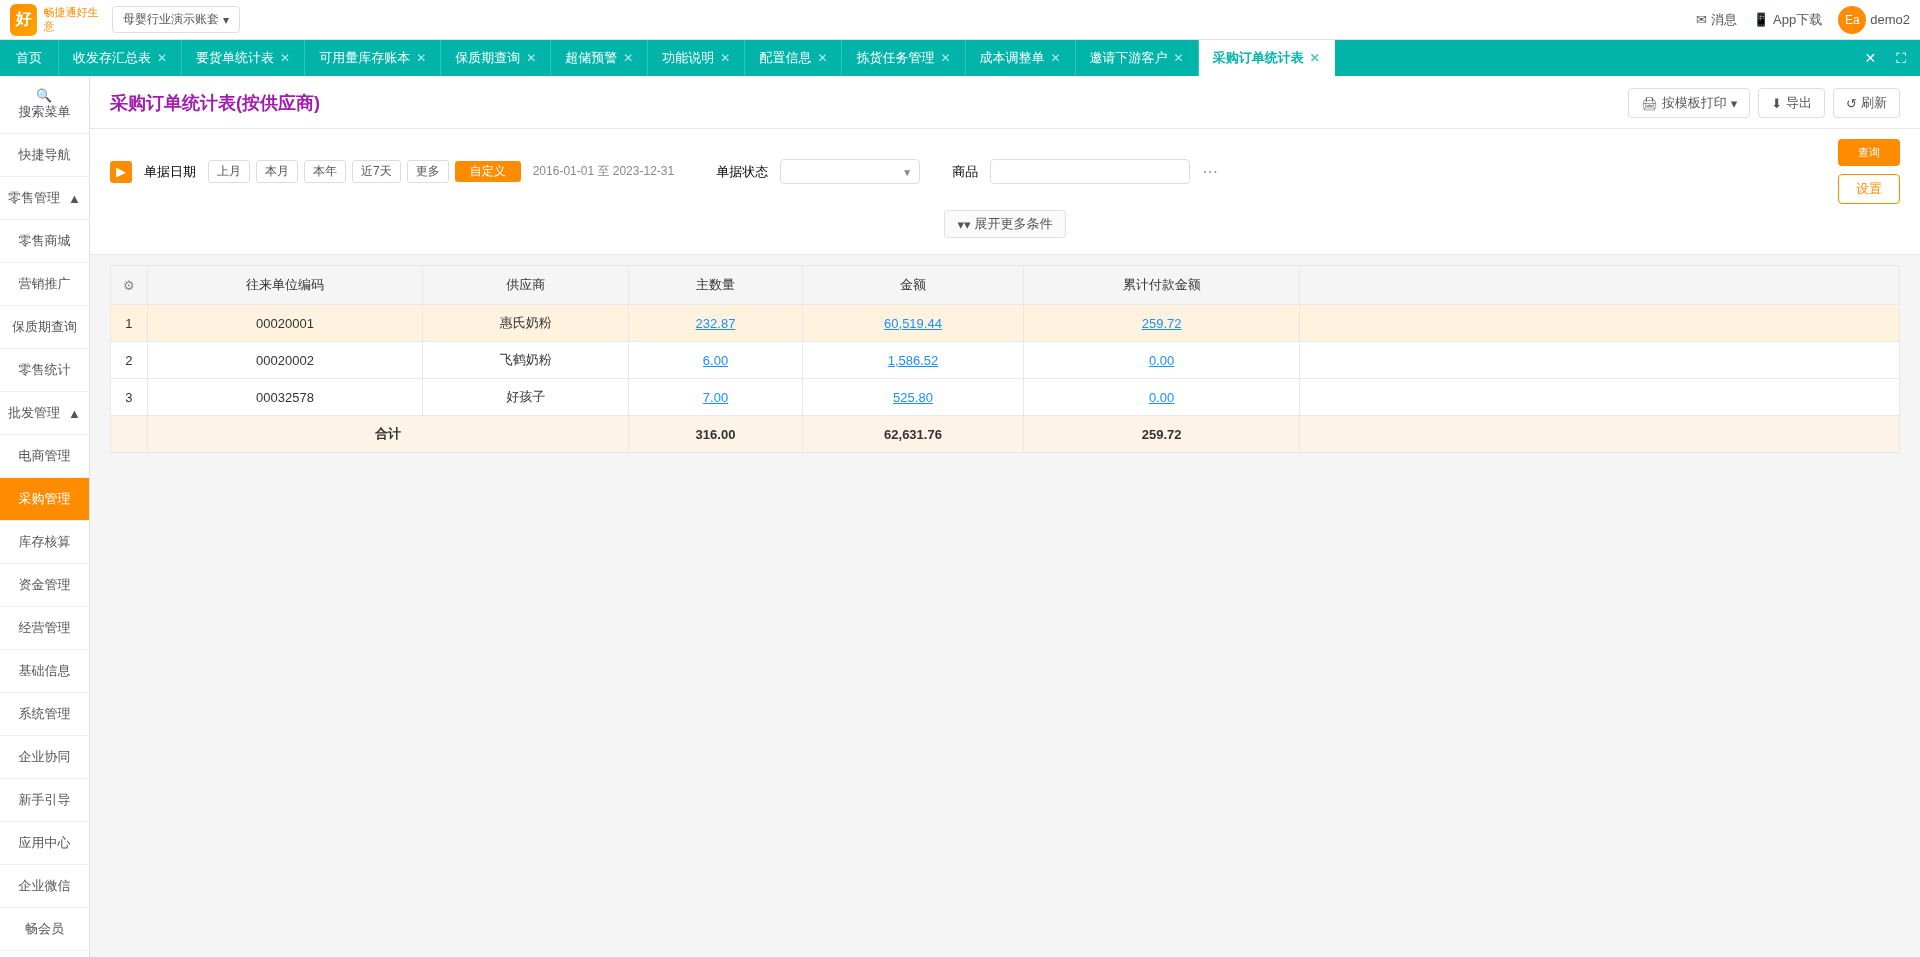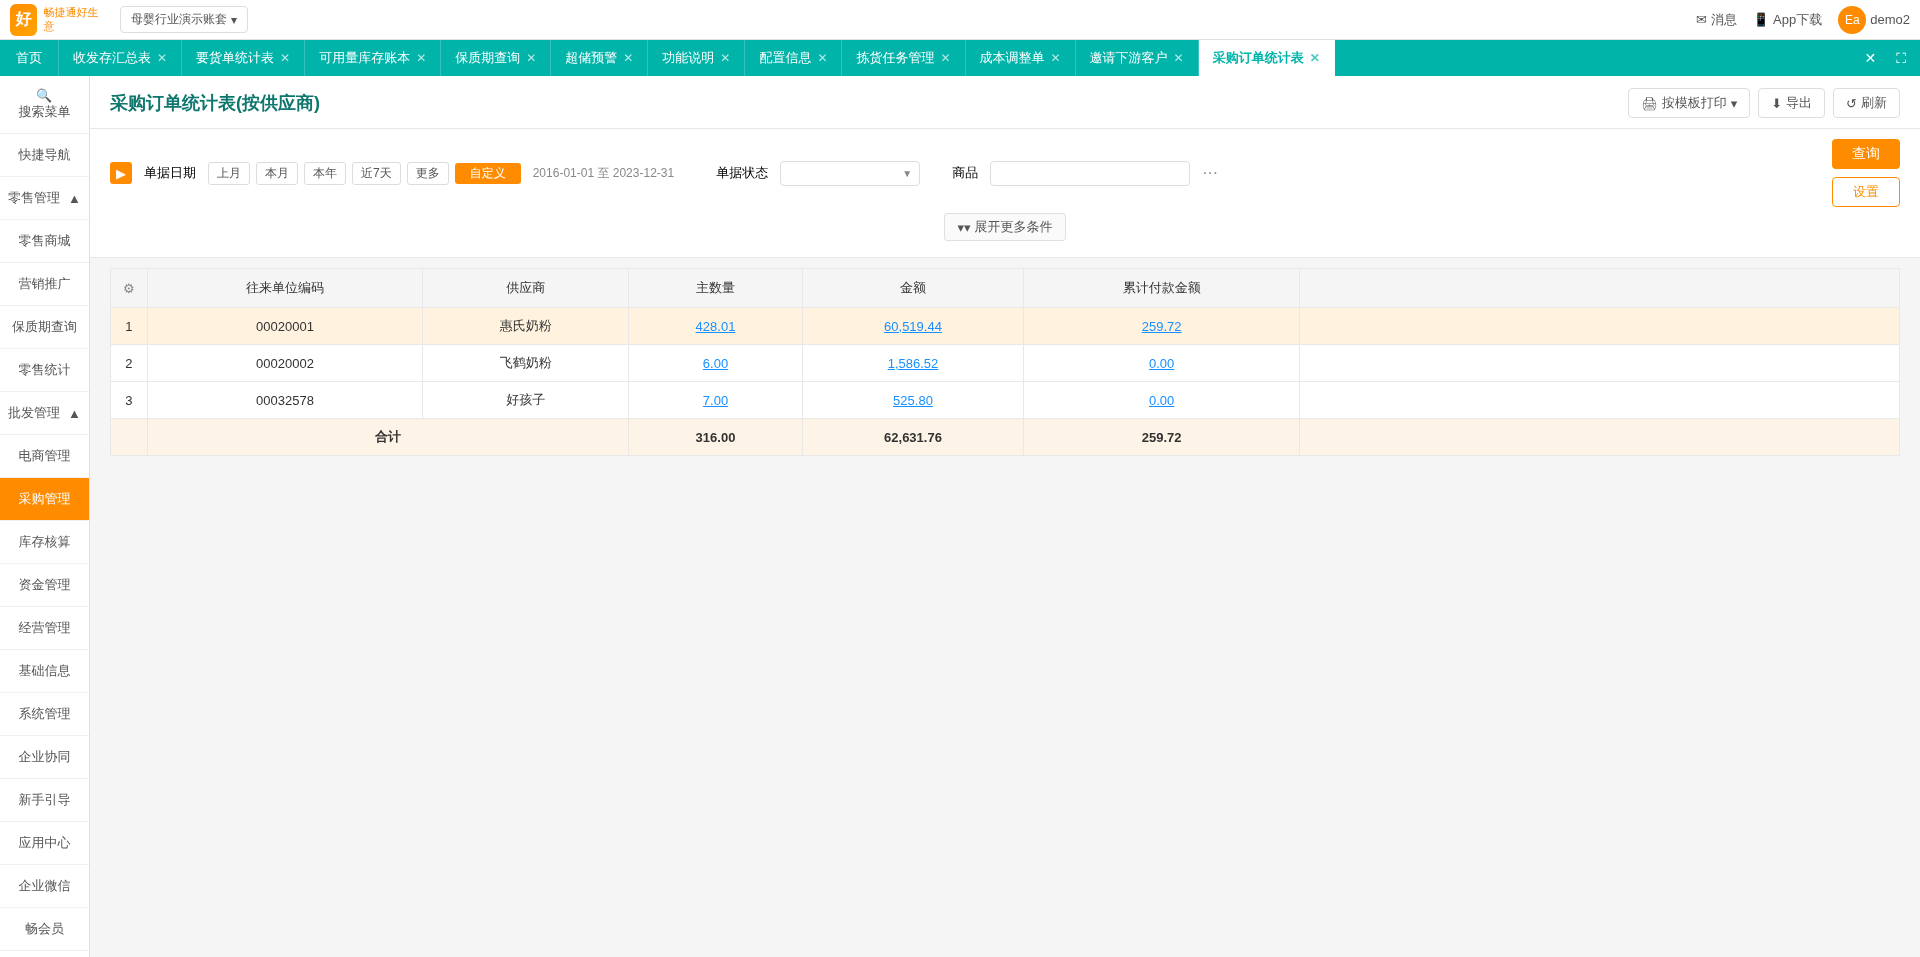--- a/index.html
+++ b/index.html
@@ -3,21 +3,21 @@
   <meta charset="utf-8">
   <style>
     * { box-sizing: border-box; margin: 0; padding: 0; }
     body { font-family: 'Microsoft YaHei', Arial, sans-serif; font-size: 13px; color: #333; background: #f0f0f0; display: flex; flex-direction: column; height: 957px; overflow: hidden; }
 
     
     .top-bar { height: 40px; background: #fff; display: flex; align-items: center; padding: 0 10px; border-bottom: 1px solid #e0e0e0; flex-shrink: 0; }
     .logo { display: flex; align-items: center; gap: 6px; width: 90px; }
     .logo-icon { width: 32px; height: 32px; background: linear-gradient(135deg, #ff8c00, #ffa500); border-radius: 6px; display: flex; align-items: center; justify-content: center; color: white; font-size: 16px; font-weight: bold; }
     .logo-text { font-size: 11px; color: #ff8c00; line-height: 1.2; }
-    .workspace-selector { display: flex; align-items: center; gap: 4px; padding: 4px 10px; border: 1px solid #ddd; border-radius: 4px; cursor: pointer; color: #555; font-size: 12px; margin-left: 20px; }
+    .workspace-selector { display: flex; align-items: center; gap: 4px; padding: 4px 10px; border: 1px solid #ddd; border-radius: 4px; cursor: pointer; color: #555; font-size: 12px; margin-left: 12px; }
     .top-right { margin-left: auto; display: flex; align-items: center; gap: 16px; }
     .top-right-item { display: flex; align-items: center; gap: 4px; color: #555; font-size: 13px; cursor: pointer; }
     .avatar { width: 28px; height: 28px; border-radius: 50%; background: #ff8c00; display: flex; align-items: center; justify-content: center; color: white; font-size: 12px; }
 
     
     .nav-tabs { height: 36px; background: #00b4aa; display: flex; align-items: center; flex-shrink: 0; overflow: hidden; justify-content: center; }
     .nav-tab { padding: 0 14px; height: 36px; display: flex; align-items: center; color: #fff; font-size: 13px; cursor: pointer; white-space: nowrap; border-right: 1px solid rgba(255,255,255,0.2); position: relative; }
     .nav-tab.active { background: #fff; color: #00b4aa; font-weight: bold; }
     .nav-tab .close-btn { margin-left: 6px; font-size: 12px; opacity: 0.7; }
     .nav-tab-home { padding: 0 16px; }
@@ -29,21 +29,21 @@
     .sidebar { width: 90px; background: #fff; border-right: 1px solid #e0e0e0; display: flex; flex-direction: column; overflow-y: auto; flex-shrink: 0; }
     .sidebar-item { padding: 12px 4px; text-align: center; cursor: pointer; font-size: 13px; color: #555; border-bottom: 1px solid #f0f0f0; }
     .sidebar-item.active { color: #fff; background: #ff8c00; }
     .sidebar-item-with-arrow { display: flex; align-items: center; justify-content: center; gap: 8px; }
 
     
     .content { flex: 1; display: flex; flex-direction: column; overflow: hidden; background: #f5f5f5; }
 
     
     .page-header { background: #fff; padding: 12px 20px 10px; border-bottom: 1px solid #e8e8e8; flex-shrink: 0; display: flex; align-items: center; justify-content: space-between; }
-    .page-title { font-size: 18px; font-weight: bold; color: #0f766e; }
+    .page-title { font-size: 18px; font-weight: bold; color: #a21caf; }
     .page-header-actions { display: flex; align-items: center; gap: 8px; }
     .btn-print { display: flex; align-items: center; gap: 4px; padding: 5px 12px; border: 1px solid #ddd; border-radius: 4px; background: #fff; cursor: pointer; font-size: 13px; color: #555; }
     .btn-export { display: flex; align-items: center; gap: 4px; padding: 5px 12px; border: 1px solid #ddd; border-radius: 4px; background: #fff; cursor: pointer; font-size: 13px; color: #555; }
     .btn-refresh { display: flex; align-items: center; gap: 4px; padding: 5px 12px; border: 1px solid #ddd; border-radius: 4px; background: #fff; cursor: pointer; font-size: 13px; color: #555; }
 
     
     .filter-area { background: #fff; padding: 10px 20px; border-bottom: 1px solid #e8e8e8; flex-shrink: 0; }
     .filter-row { display: flex; align-items: center; gap: 12px; flex-wrap: wrap; }
     .filter-toggle { width: 22px; height: 22px; background: #ff8c00; border-radius: 3px; display: flex; align-items: center; justify-content: center; color: white; cursor: pointer; flex-shrink: 0; }
     .filter-label { color: #000000; font-size: 13px; white-space: nowrap; }
@@ -53,21 +53,21 @@
     .date-range { font-size: 12px; color: #888; }
     .filter-select { padding: 4px 24px 4px 8px; border: 1px solid #ddd; border-radius: 4px; font-size: 13px; color: #555; background: #fff; min-width: 140px; appearance: none; position: relative; }
     .select-wrapper { position: relative; display: inline-block; }
     .select-wrapper::after { content: '▼'; position: absolute; right: 8px; top: 50%; transform: translateY(-50%); font-size: 10px; color: #888; pointer-events: none; }
     .filter-input { padding: 4px 8px; border: 1px solid #ddd; border-radius: 4px; font-size: 13px; color: #555; width: 180px; }
     .filter-dots { color: #888; font-size: 16px; cursor: pointer; }
 
     .filter-expand-row { display: flex; align-items: center; justify-content: center; padding: 6px; }
     .expand-more-btn { display: flex; align-items: center; gap: 4px; font-size: 13px; color: #555; cursor: pointer; padding: 4px 12px; border: 1px solid #e0e0e0; border-radius: 3px; background: #fafafa; }
 
-    .btn-query { background: #ff8c00; color: white; border: none; border-radius: 4px; padding: 6px 20px; font-size: 14px; cursor: pointer; white-space: nowrap; }
+    .btn-query { background: #ff8c00; color: white; border: none; border-radius: 4px; padding: 6px 20px; font-size: 11px; cursor: pointer; white-space: nowrap; }
     .btn-settings { background: #fff; color: #ff8c00; border: 1px solid #ff8c00; border-radius: 4px; padding: 5px 16px; font-size: 13px; cursor: pointer; display: block; margin-top: 4px; }
 
     
     .table-area { flex: 1; overflow: auto; padding: 10px 20px; }
     .data-table { width: 100%; border-collapse: collapse; background: #fff; border: 1px solid #e8e8e8; }
     .data-table th { background: #f5f5f5; padding: 10px 12px; text-align: center; font-weight: normal; color: #333; border: 1px solid #e8e8e8; font-size: 13px; }
     .data-table td { padding: 9px 12px; border: 1px solid #e8e8e8; font-size: 13px; color: #333; text-align: center; }
     .data-table tr.highlighted { background: #fff3e0; }
     .data-table .link-val { color: #1890ff; cursor: pointer; text-decoration: underline; }
     .settings-col { width: 30px; }
@@ -271,21 +271,21 @@
             <th>金额</th>
             <th>累计付款金额</th>
             <th style="width:600px;"></th>
           </tr>
         </thead>
         <tbody>
           <tr class="highlighted">
             <td>1</td>
             <td>00020001</td>
             <td>惠氏奶粉</td>
-            <td class="link-val">428.01</td>
+            <td class="link-val">232.87</td>
             <td class="link-val">60,519.44</td>
             <td class="link-val">259.72</td>
             <td></td>
           </tr>
           <tr>
             <td>2</td>
             <td>00020002</td>
             <td>飞鹤奶粉</td>
             <td class="link-val">6.00</td>
             <td class="link-val">1,586.52</td>

